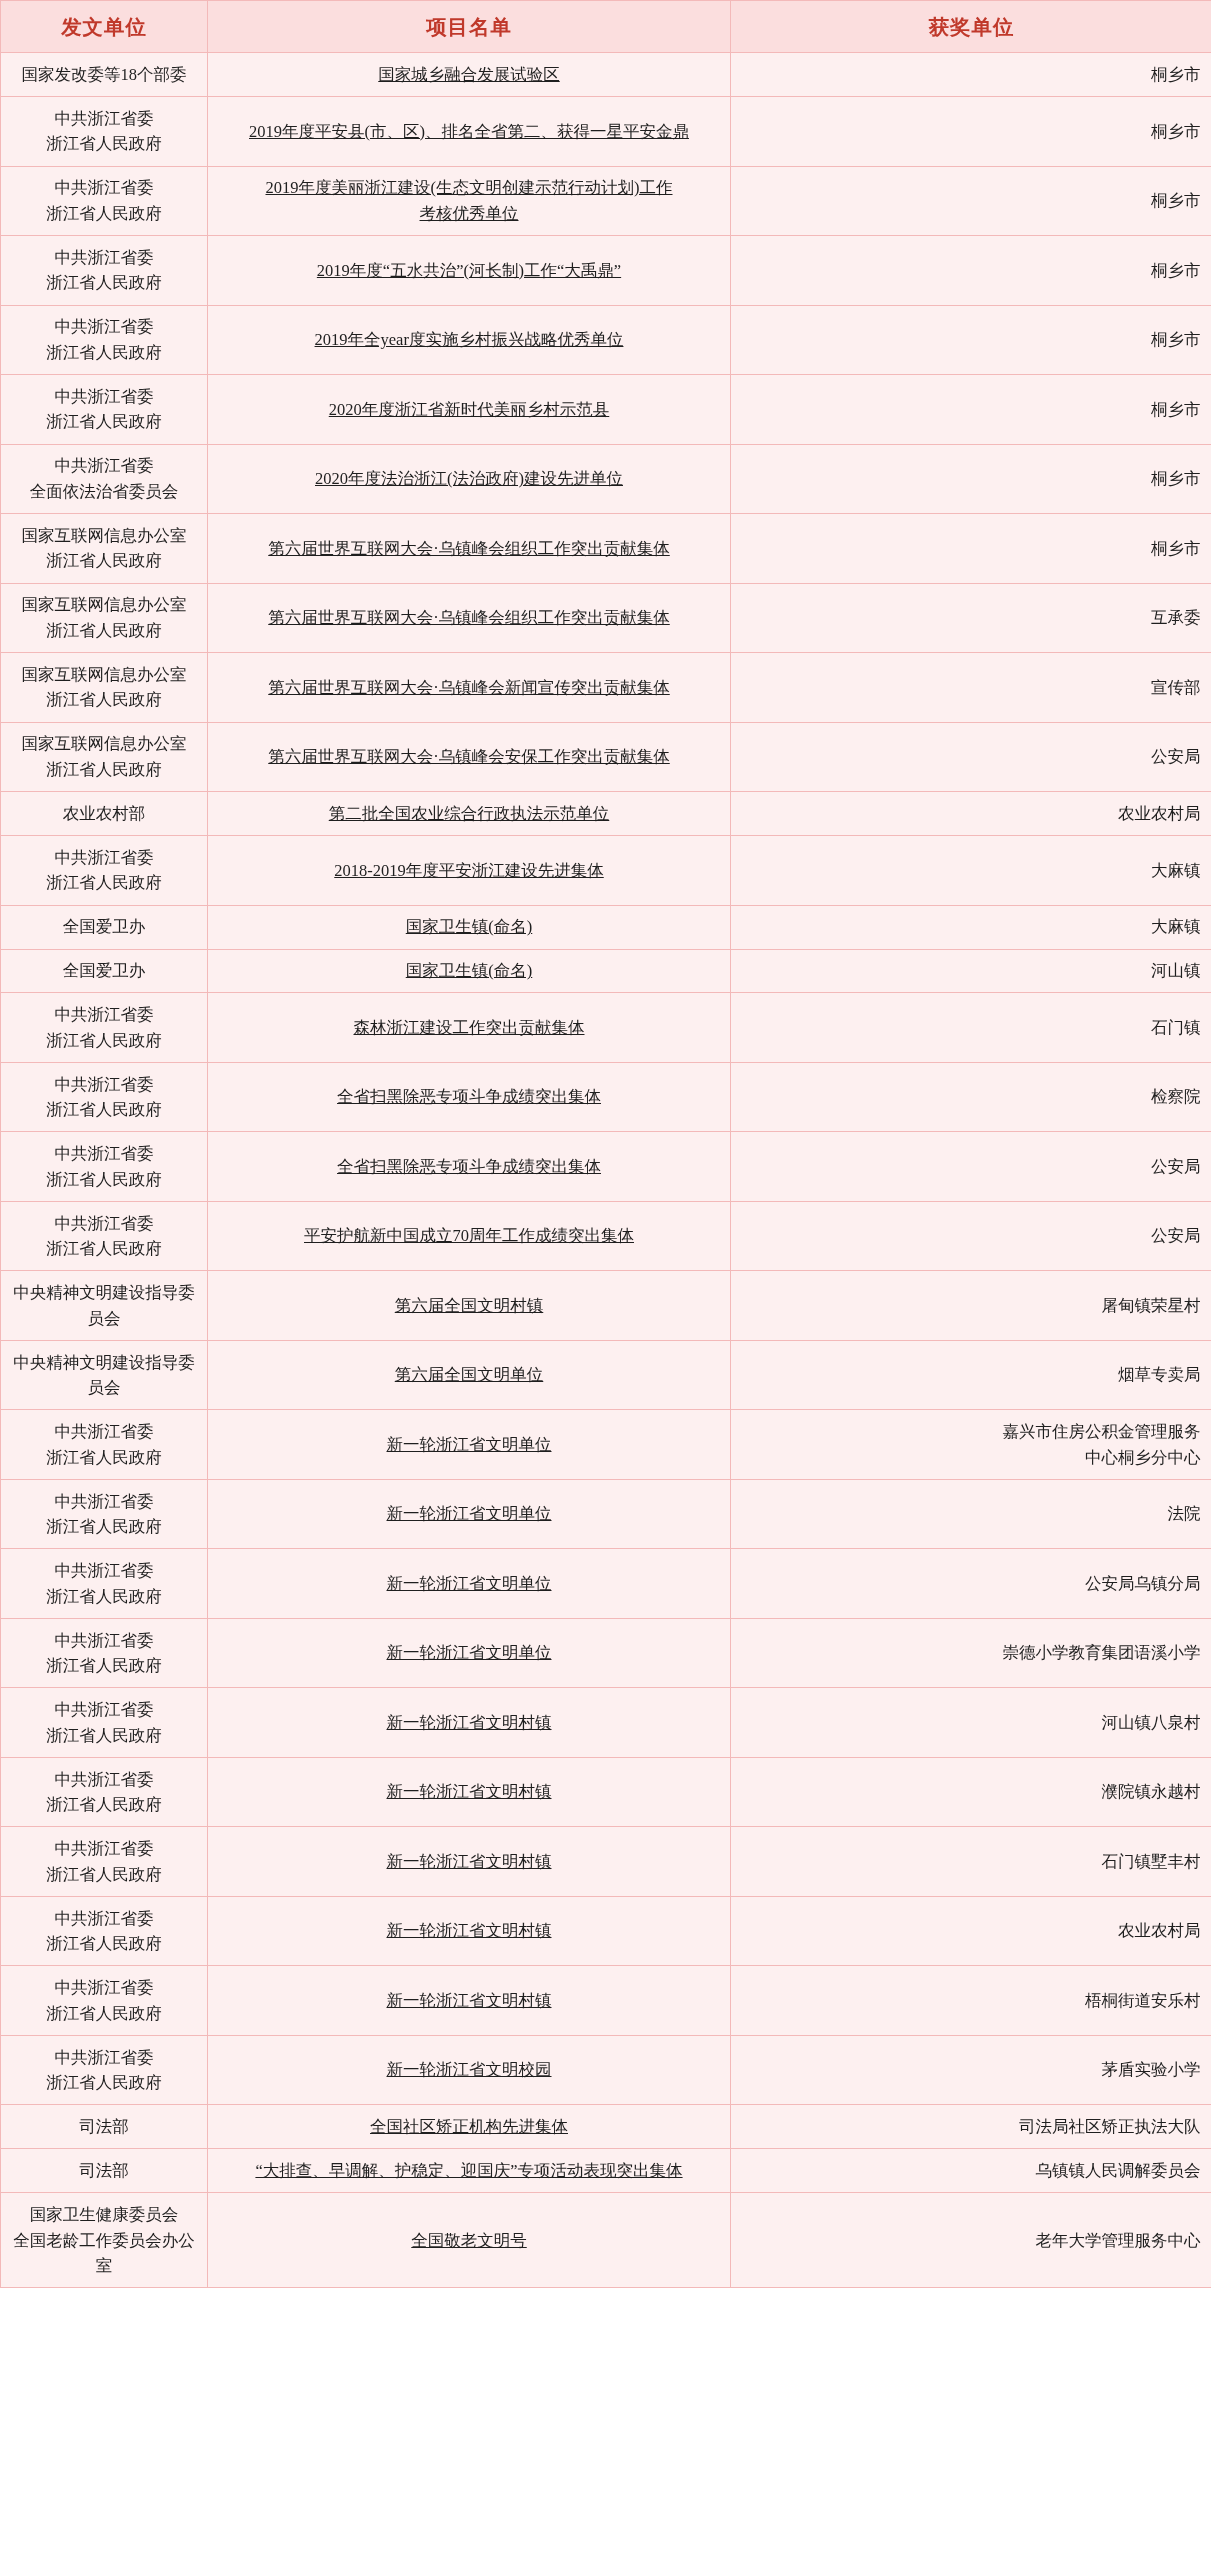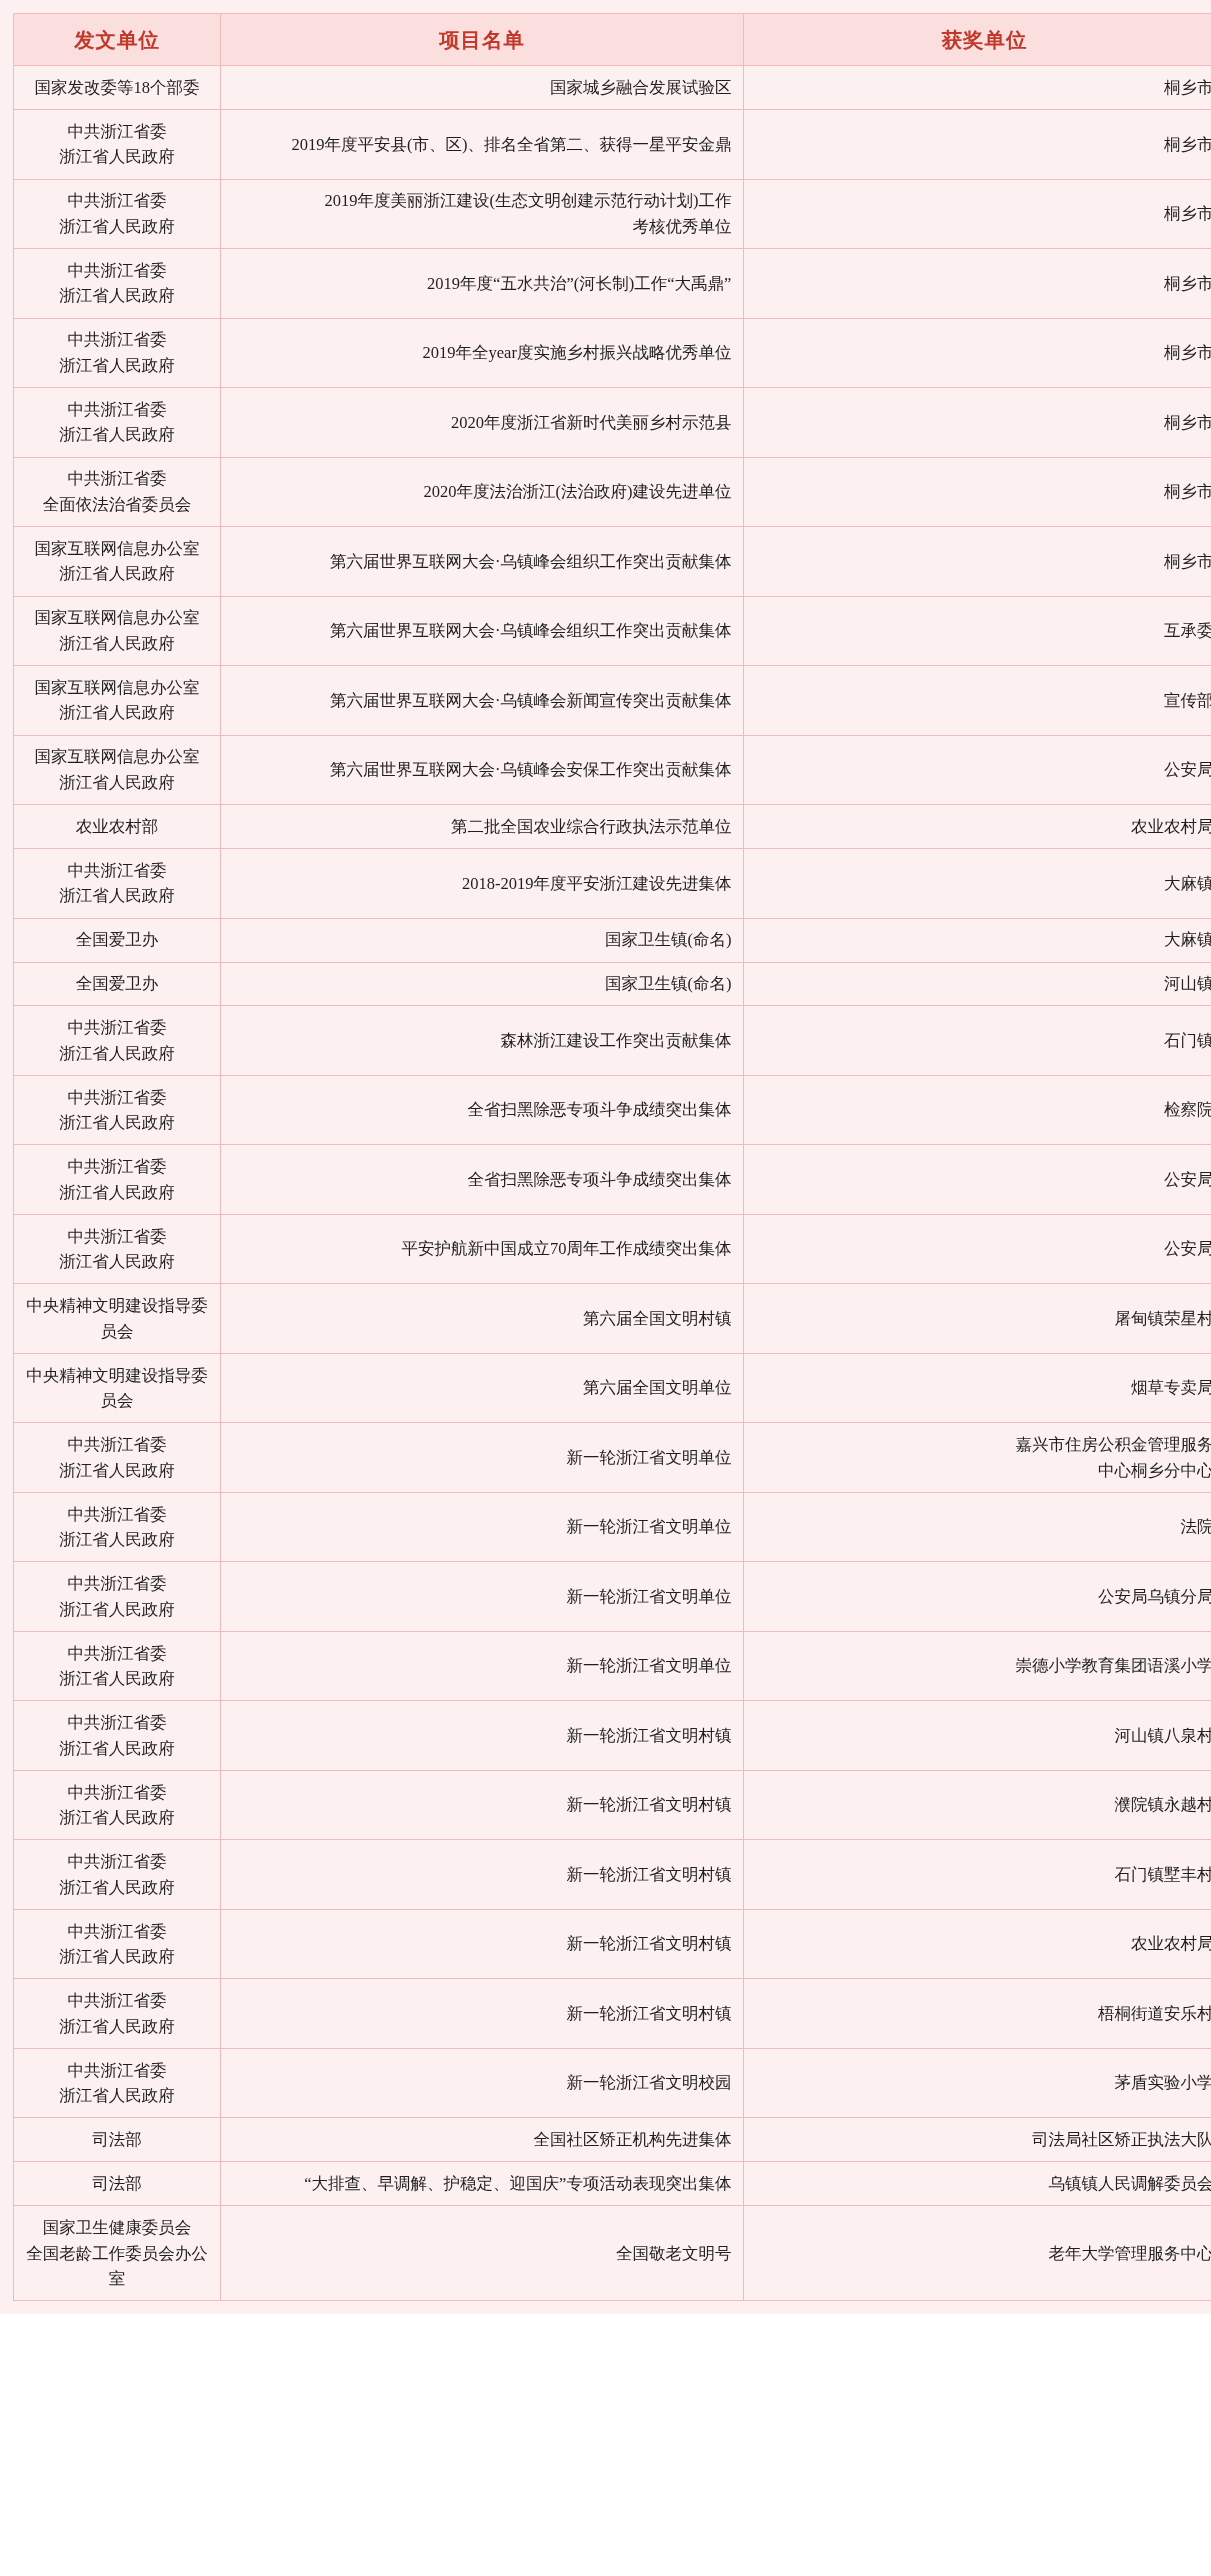--- a/index.html
+++ b/index.html
@@ -8,21 +8,21 @@
     background: #ffffff;
   }
   body {
     width: 1211px;
     font-family: "Liberation Serif", "DejaVu Serif", serif;
     color: #1a1a1a;
   }
   .table-wrap {
     width: 1211px;
     box-sizing: border-box;
-    padding: 13px;
+    padding: 0;
     background: #fdf0f0;
   }
   table.award-table {
     width: 1211px;
     border-collapse: collapse;
     table-layout: fixed;
     background: #fdf0f0;
   }
   table.award-table col.c1 { width: 207px; }
   table.award-table col.c2 { width: 523px; }
@@ -45,22 +45,23 @@
     padding: 8.7px 11.6px;
     vertical-align: middle;
     background: #fdf0f0;
     color: #1f1f1f;
   }
   table.award-table td.col-issuer {
     text-align: center;
     white-space: pre-line;
   }
   table.award-table td.col-project {
-    text-align: right;
+    text-align: center;
     white-space: pre-line;
+    text-decoration: underline;
   }
   table.award-table td.col-winner {
     text-align: right;
     white-space: pre-line;
   }
   tr.row-even td { background: #fdf0f0; }
   tr.row-odd td { background: #fdf0f0; }
 </style>
 </head>
 <body>

